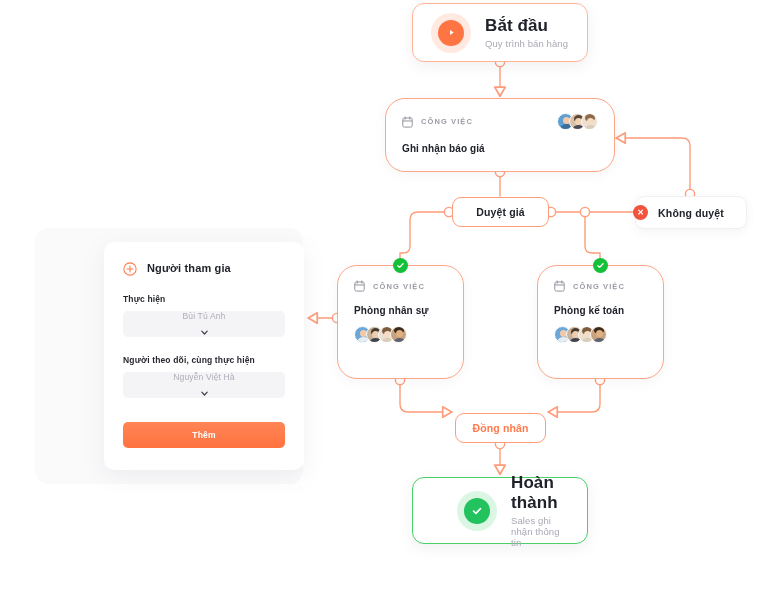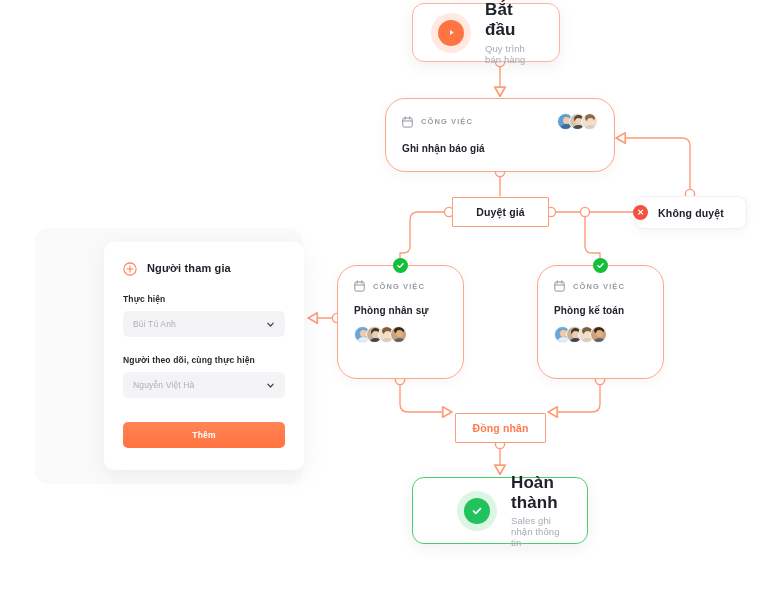--- a/index.html
+++ b/index.html
@@ -53,21 +53,21 @@
 
   .avatars { display:flex; align-items:center; }
   .avatars .av { width:17px; height:17px; border-radius:50%; border:1.6px solid #fff; margin-left:-5px;
                  background-size: cover; position: relative; overflow:hidden; }
   .avatars .av:first-child { margin-left:0; }
   .av i { position:absolute; border-radius:50%; display:block; }
 
   
   .pill {
     position:absolute;
-    border:1.4px solid #FF9C79; border-radius:1px; background:#fff;
+    border:1.4px solid #FF9C79; border-radius:9px; background:#fff;
     display:flex; align-items:center; justify-content:center;
     font-size: 10.5px; font-weight: 700; letter-spacing:.15px;
   }
   .pill.dark { color:#20222B; }
   .pill.orange-text { color:#FF7A4D; }
 
   .plain-card {
     position:absolute; background:#fff; border-radius: 9px;
     border: 1px solid #F0F0F3;
     display:flex; align-items:center; justify-content:center;
@@ -95,20 +95,21 @@
     padding: 20px 19px 22px 19px;
   }
   .panel-head { display:flex; align-items:flex-start; gap:10px; }
   .plus-ico { width:14px; height:14px; flex:0 0 14px; }
   .panel-title { font-size:11px; font-weight:700; color:#1F2129; letter-spacing:.15px; }
   .field-label { font-size: 8.5px; font-weight:700; color:#26282F; margin: 18px 0 7px 0; letter-spacing:.15px;}
   .select {
     height: 26px; background:#F4F4F6; border-radius:5px;
     display:flex; align-items:center; justify-content:space-between;
     padding: 0 10px;
+    flex-direction: column;
   }
   .select-value { font-size: 8.5px; color:#ADAEB8; letter-spacing:.15px;}
   .chev { width:9px; height:9px; }
   .add-btn {
     margin-top: 24px; height: 26px; border-radius:5px; border:0;
     background: linear-gradient(180deg,#FF8455 0%, #FF7340 100%);
     color:#fff; font-size:8.5px; font-weight:600; letter-spacing:.2px;
     width:100%; display:flex; align-items:center; justify-content:center;
     font-family:"Liberation Sans", sans-serif; cursor:pointer;
   }
@@ -170,21 +171,21 @@
       <circle cx="551" cy="212" r="4.6"></circle>
       <circle cx="585" cy="212" r="4.6"></circle>
       <circle cx="690" cy="194" r="4.6"></circle>
       <circle cx="337" cy="318" r="4.6"></circle>
       <circle cx="400" cy="380" r="4.6"></circle>
       <circle cx="600" cy="380" r="4.6"></circle>
       <circle cx="500" cy="444" r="4.6"></circle>
     </g>
   </svg>
 
-  <div class="node big-card start" style="left:412px; top:3px; width:148px; height:59px;">
+  <div class="node big-card start" style="left:412px; top:3px; width:176px; height:59px;">
     <div class="halo orange">
       <span class="ring"></span>
       <span class="core">
         <svg width="9" height="9" viewBox="0 0 10 10" aria-hidden="true">
           <path d="M3.4 2.3 L7.4 5 L3.4 7.7 Z" fill="#fff"></path>
         </svg>
       </span>
     </div>
     <div>
       <div class="bc-title">Bắt đầu</div>

